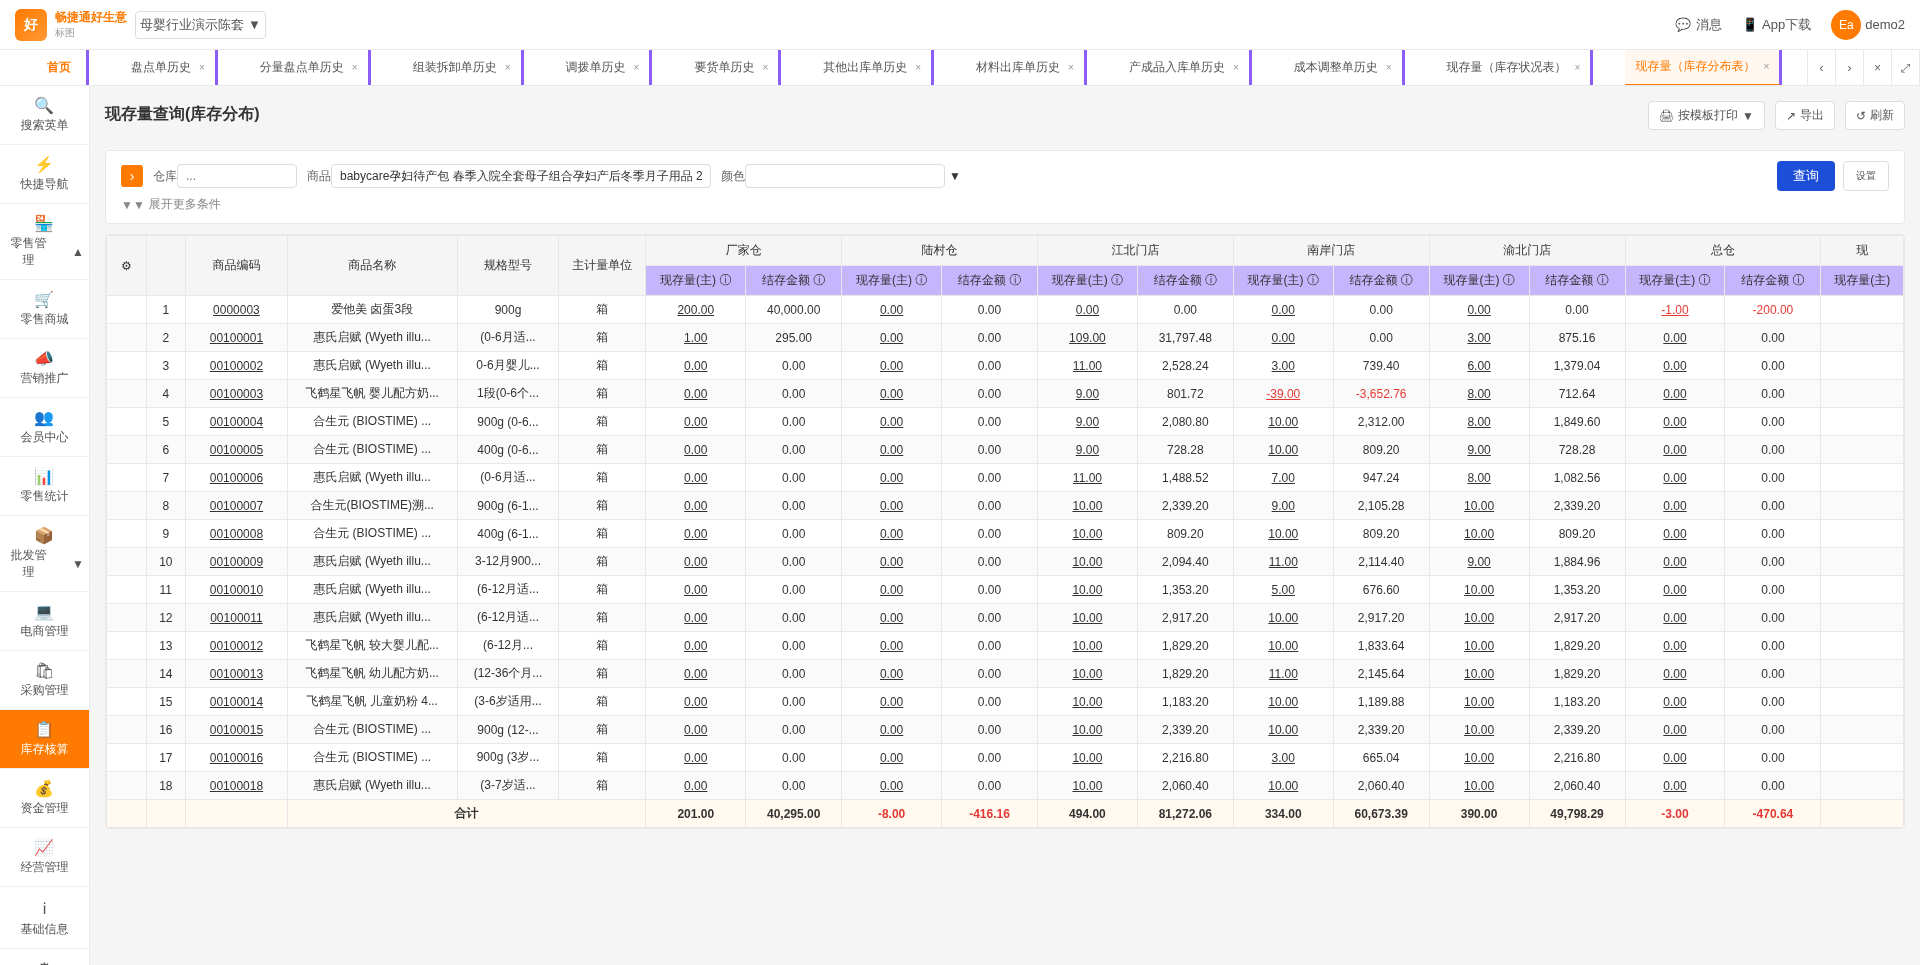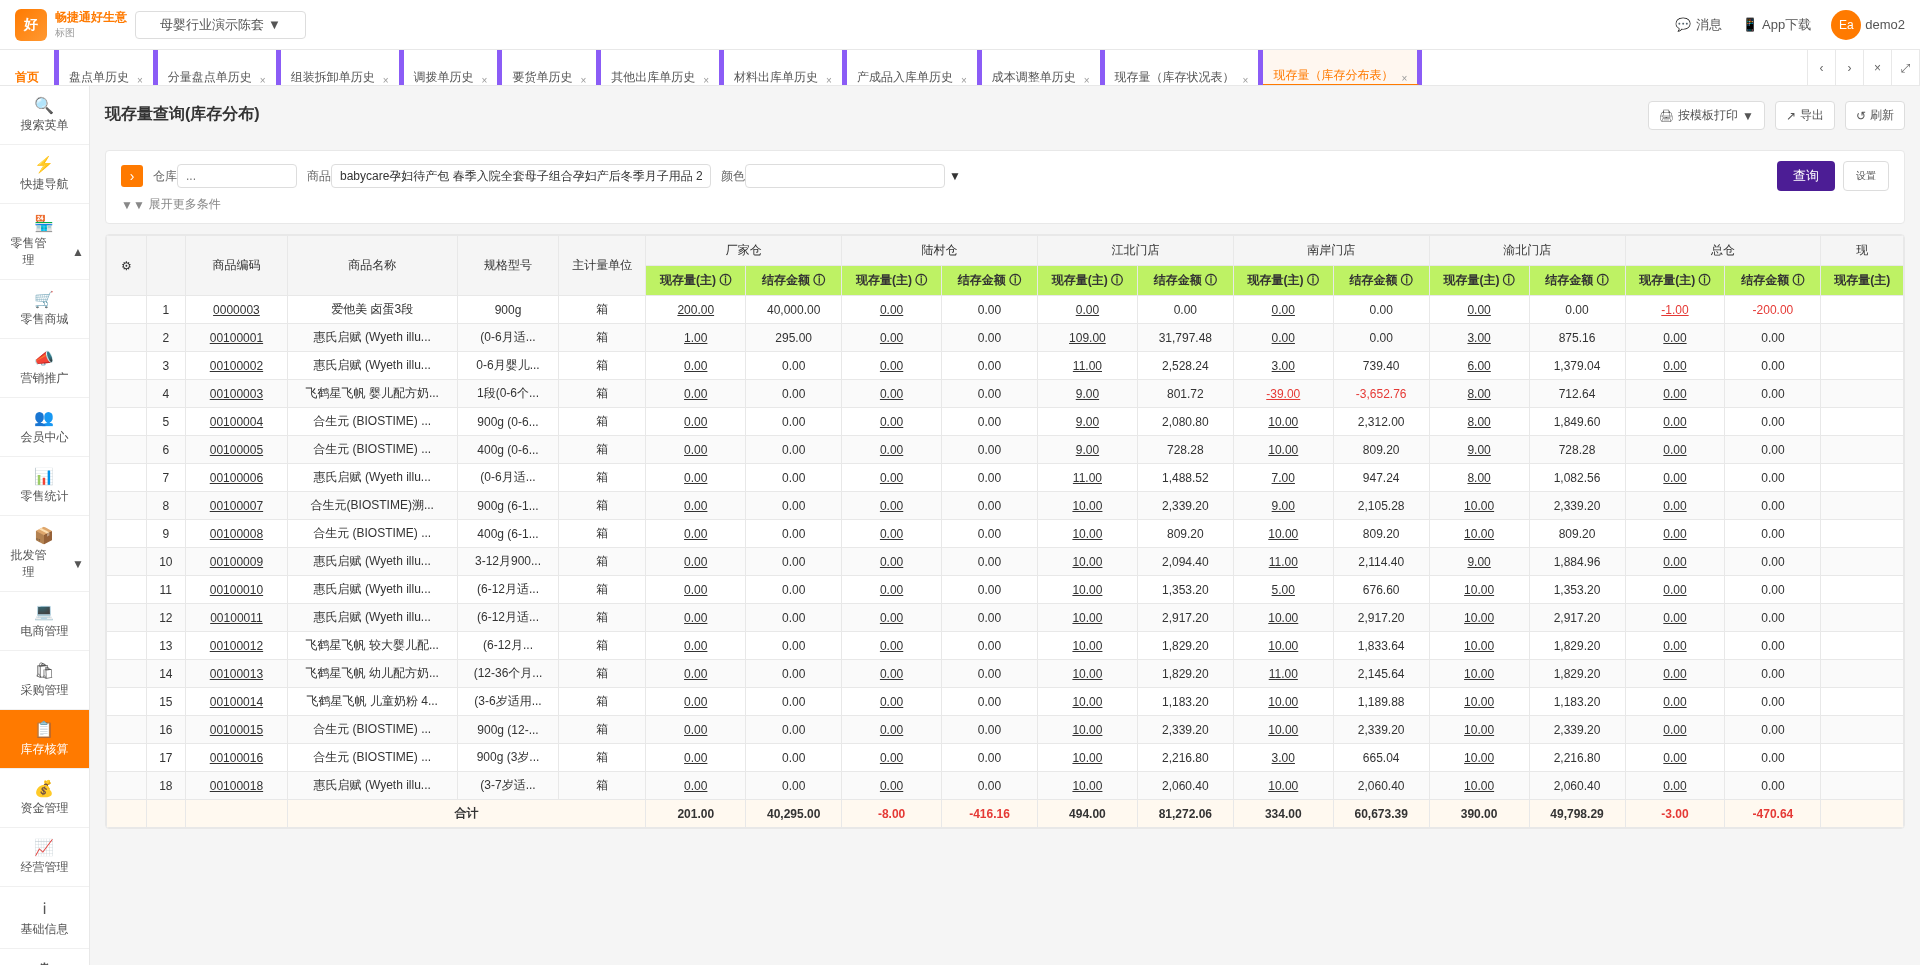--- a/index.html
+++ b/index.html
@@ -44,46 +44,47 @@
       border-radius: 50%;
       background: #ff7a00;
       display: flex; align-items: center; justify-content: center;
       color: white; font-size: 12px;
     }
     .industry-selector {
       display: flex; align-items: center; gap: 4px;
       color: #555; font-size: 13px;
       border: 1px solid #ddd;
       border-radius: 4px;
-      padding: 4px 24px;
+      padding: 4px 4px;
       cursor: pointer;
     }
 
     
     .tab-bar {
       position: fixed;
       top: 50px; left: 0; right: 0;
       height: 36px;
       background: #fff;
       border-bottom: 1px solid #e8e8e8;
       display: flex;
       align-items: center;
       z-index: 99;
       overflow: hidden;
     }
     .tab-item {
-      display: flex; align-items: flex-end;
+      display: flex; align-items: center;
       padding: 0 10px;
       height: 36px;
-      border-right: 5px solid #8b5cf6;
+      border-right: 3px solid #8b5cf6;
       cursor: pointer;
       white-space: nowrap;
       font-size: 12px;
       color: #555;
       gap: 4px;
+      margin-left: 32px;
     }
     .tab-item:first-child {
       background: #fff;
       color: #ff7a00;
       font-weight: bold;
       padding: 0 15px;
     }
     .tab-item.active {
       background: #fff7f0;
       color: #ff7a00;
@@ -219,21 +220,21 @@
       border-radius: 4px;
       padding: 4px 8px;
       font-size: 12px;
     }
     .expand-more {
       display: flex; align-items: center; gap: 4px;
       color: #888; cursor: pointer; font-size: 12px;
       margin-top: 5px;
     }
     .btn-search {
-      background: #4c1d95; color: white; border: none;
+      background: #1d4ed8; color: white; border: none;
       border-radius: 4px; padding: 6px 16px;
       cursor: pointer; font-size: 13px;
     }
     .btn-settings {
       background: #fff; color: #555; border: 1px solid #ddd;
       border-radius: 4px; padding: 6px 12px;
       cursor: pointer; font-size: 10px;
     }
 
     
@@ -251,22 +252,21 @@
     thead tr th {
       background: #f5f5f5;
       border: 1px solid #e8e8e8;
       padding: 6px 8px;
       text-align: center;
       white-space: nowrap;
       color: #333;
       font-weight: normal;
     }
     thead tr.sub-header th {
-      background: #bef264;
-      font-weight: bold;
+      background: #c4b5fd;
     }
     tbody tr td {
       border: 1px solid #e8e8e8;
       padding: 5px 8px;
       text-align: center;
       white-space: nowrap;
     }
     tbody tr:nth-child(even) td { background: #fafafa; }
     tbody tr:last-child td { background: #fff9f0; font-weight: bold; }
     .text-left { text-align: center; }

